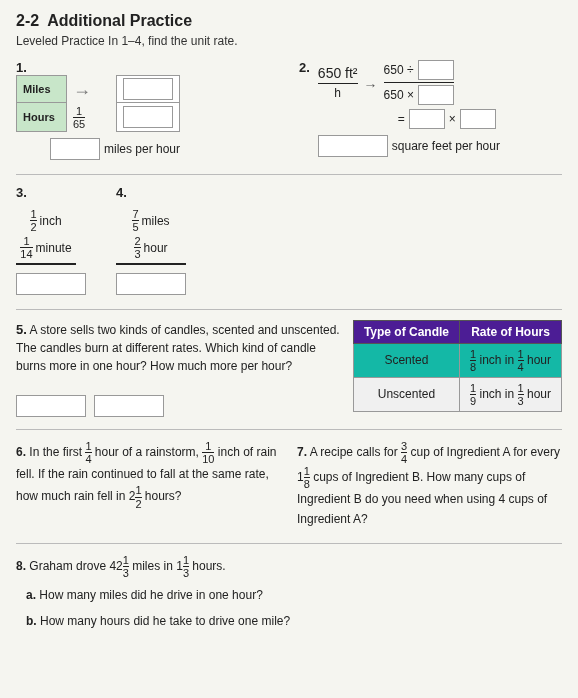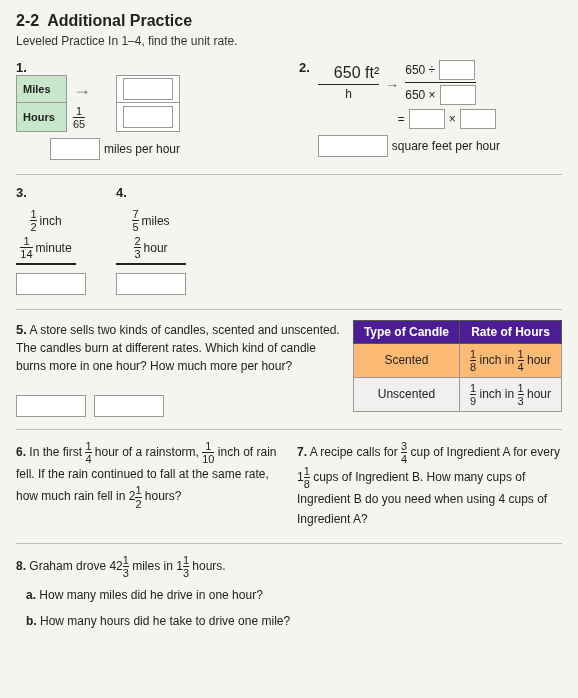--- a/index.html
+++ b/index.html
@@ -155,21 +155,21 @@
       background: #4c1d95;
       color: #fff;
       padding: 4px 10px;
       text-align: center;
       border: 1px solid #555;
     }
     .candle-table td {
       border: 1px solid #999;
       padding: 4px 10px;
       text-align: center;
-      background: #fdba74;
+      background: #14b8a6;
     }
     .candle-table tr:nth-child(even) td {
       background: #f0f0f0;
     }
     .word-problems-row {
       display: flex;
       gap: 16px;
       margin-bottom: 14px;
     }
     .word-prob {
@@ -242,21 +242,21 @@
       </div>
     </div>
 
     <div class="problem-block prob2-area">
       <div style="display:flex; align-items:flex-start; gap:8px;">
         <span class="problem-num">2.</span>
         <div>
 
           <div class="prob2-top">
             <div style="display:flex;flex-direction:column;align-items:center;">
-              <span style="font-size:16px;margin-left:16px;">650 ft²</span>
+              <span style="font-size:14px;">650 ft²</span>
               <div style="height:1px;background:#222;width:100%;margin:2px 0;"></div>
               <span style="font-size:12px;">h</span>
             </div>
             <span style="font-size:14px; color:#555;">→</span>
 
             <div>
               <div style="display:flex; align-items:center; gap:4px; font-size:12px; margin-bottom:2px;">
                 <span>650 ÷</span>
                 <div class="box-sm"></div>
               </div>

